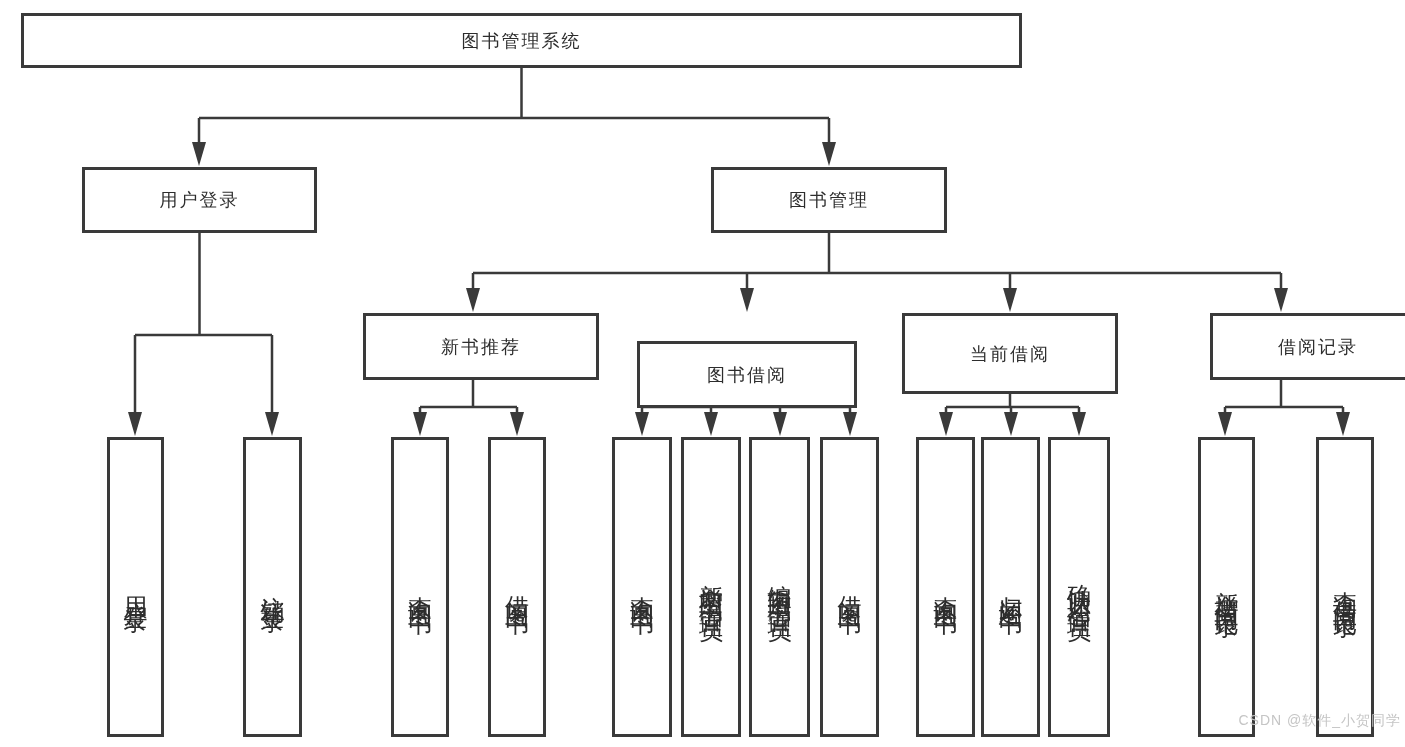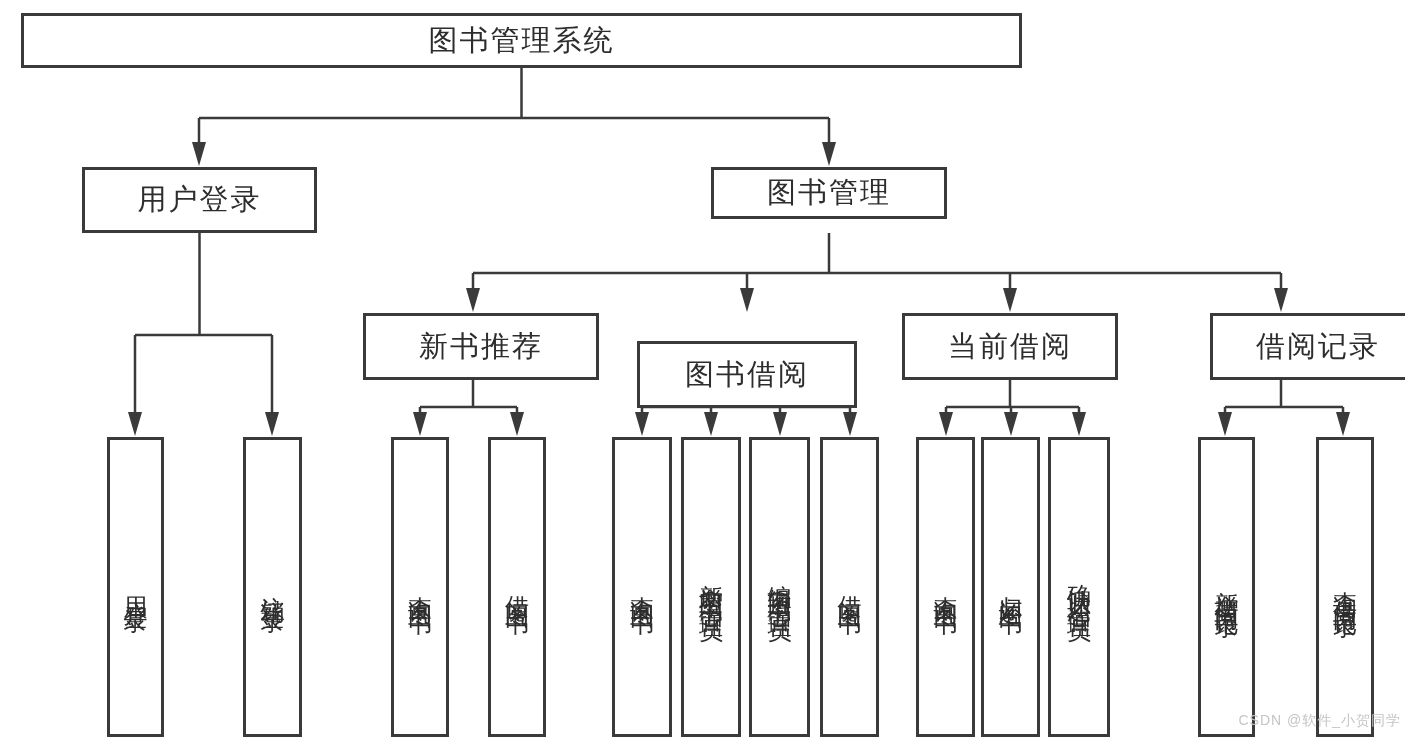--- a/index.html
+++ b/index.html
@@ -5,21 +5,21 @@
   html,body{margin:0;padding:0;background:#ffffff;}
   .stage{
     position:relative;width:1405px;height:747px;background:#ffffff;
     font-family:"Liberation Sans","DejaVu Sans",sans-serif;overflow:hidden;
   }
   .box{
     position:absolute;box-sizing:border-box;background:#ffffff;
     border:3px solid #3a3a3a;display:flex;align-items:center;justify-content:center;
     color:#2d2d2d;z-index:2;
   }
-  .hbox span{font-size:29px;letter-spacing:2px;white-space:nowrap;}
+  .hbox span{font-size:18px;letter-spacing:2px;white-space:nowrap;}
   .vbox span{
     writing-mode:vertical-rl;font-size:24px;letter-spacing:5px;line-height:1;
     white-space:nowrap;
   }
   svg.lines{position:absolute;left:0;top:0;z-index:1;}
   svg.lines path{stroke:#3a3a3a;stroke-width:2.5;fill:none;}
   svg.lines polygon{fill:#3a3a3a;stroke:none;}
   .watermark{
     position:absolute;right:4px;top:712px;font-size:14px;letter-spacing:1px;
     color:#c5c5c5;z-index:3;white-space:nowrap;
@@ -66,31 +66,31 @@
     <polygon points="1336,412 1350,412 1343,436"></polygon>
   </svg>
 
   <div class="box hbox" style="left:21px;top:13px;width:1001px;height:55px;">
     <span>图书管理系统</span>
   </div>
 
   <div class="box hbox" style="left:82px;top:167px;width:235px;height:66px;">
     <span>用户登录</span>
   </div>
-  <div class="box hbox" style="left:711px;top:167px;width:236px;height:52px;">
+  <div class="box hbox" style="left:711px;top:167px;width:236px;height:66px;">
     <span>图书管理</span>
   </div>
 
   <div class="box hbox" style="left:363px;top:313px;width:236px;height:67px;">
     <span>新书推荐</span>
   </div>
   <div class="box hbox" style="left:637px;top:313px;width:220px;height:67px;margin-top:28px;">
     <span>图书借阅</span>
   </div>
-  <div class="box hbox" style="left:902px;top:313px;width:216px;height:67px;">
+  <div class="box hbox" style="left:902px;top:313px;width:216px;height:81px;">
     <span>当前借阅</span>
   </div>
   <div class="box hbox" style="left:1210px;top:313px;width:216px;height:67px;">
     <span>借阅记录</span>
   </div>
 
   <div class="box vbox" style="left:107px;top:437px;width:57px;height:300px;">
     <span>用户登录</span>
   </div>
   <div class="box vbox" style="left:243px;top:437px;width:59px;height:300px;">

